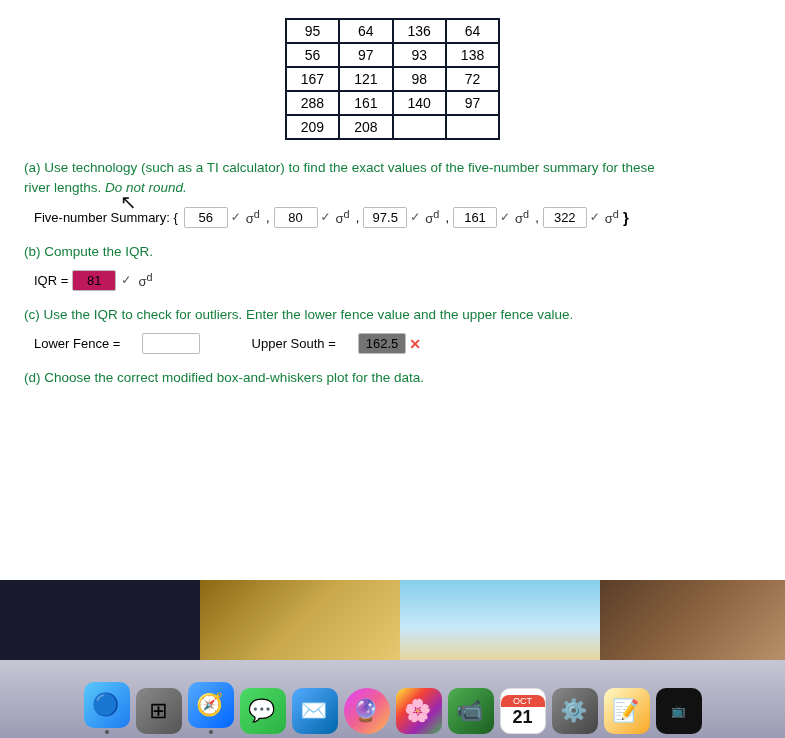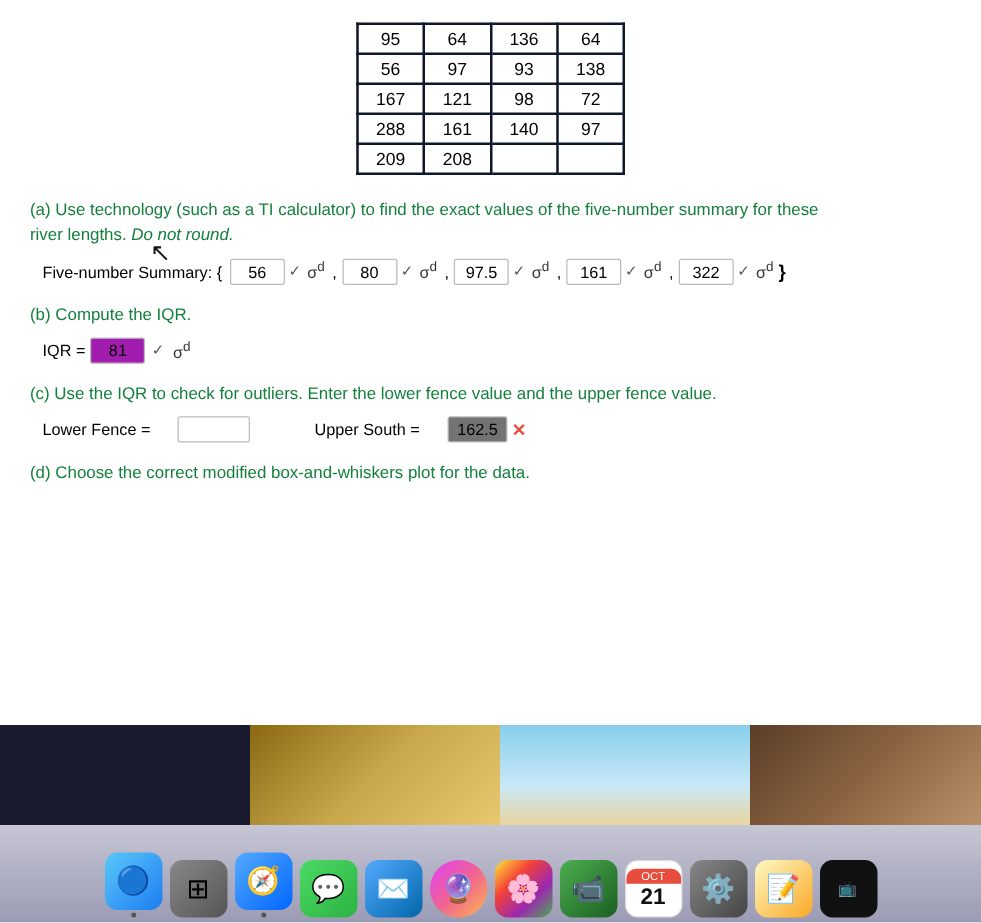--- a/index.html
+++ b/index.html
@@ -111,21 +111,21 @@
     .iqr-row {
       display: flex;
       align-items: center;
       margin-left: 10px;
       gap: 4px;
       font-size: 13px;
     }
 
     .iqr-input {
       border: 1px solid #bbb;
-      background: #a21caf;
+      background: #be185d;
       padding: 2px 5px;
       font-size: 13px;
       width: 44px;
       text-align: center;
       border-radius: 2px;
     }
 
     .fence-row {
       display: flex;
       align-items: center;

